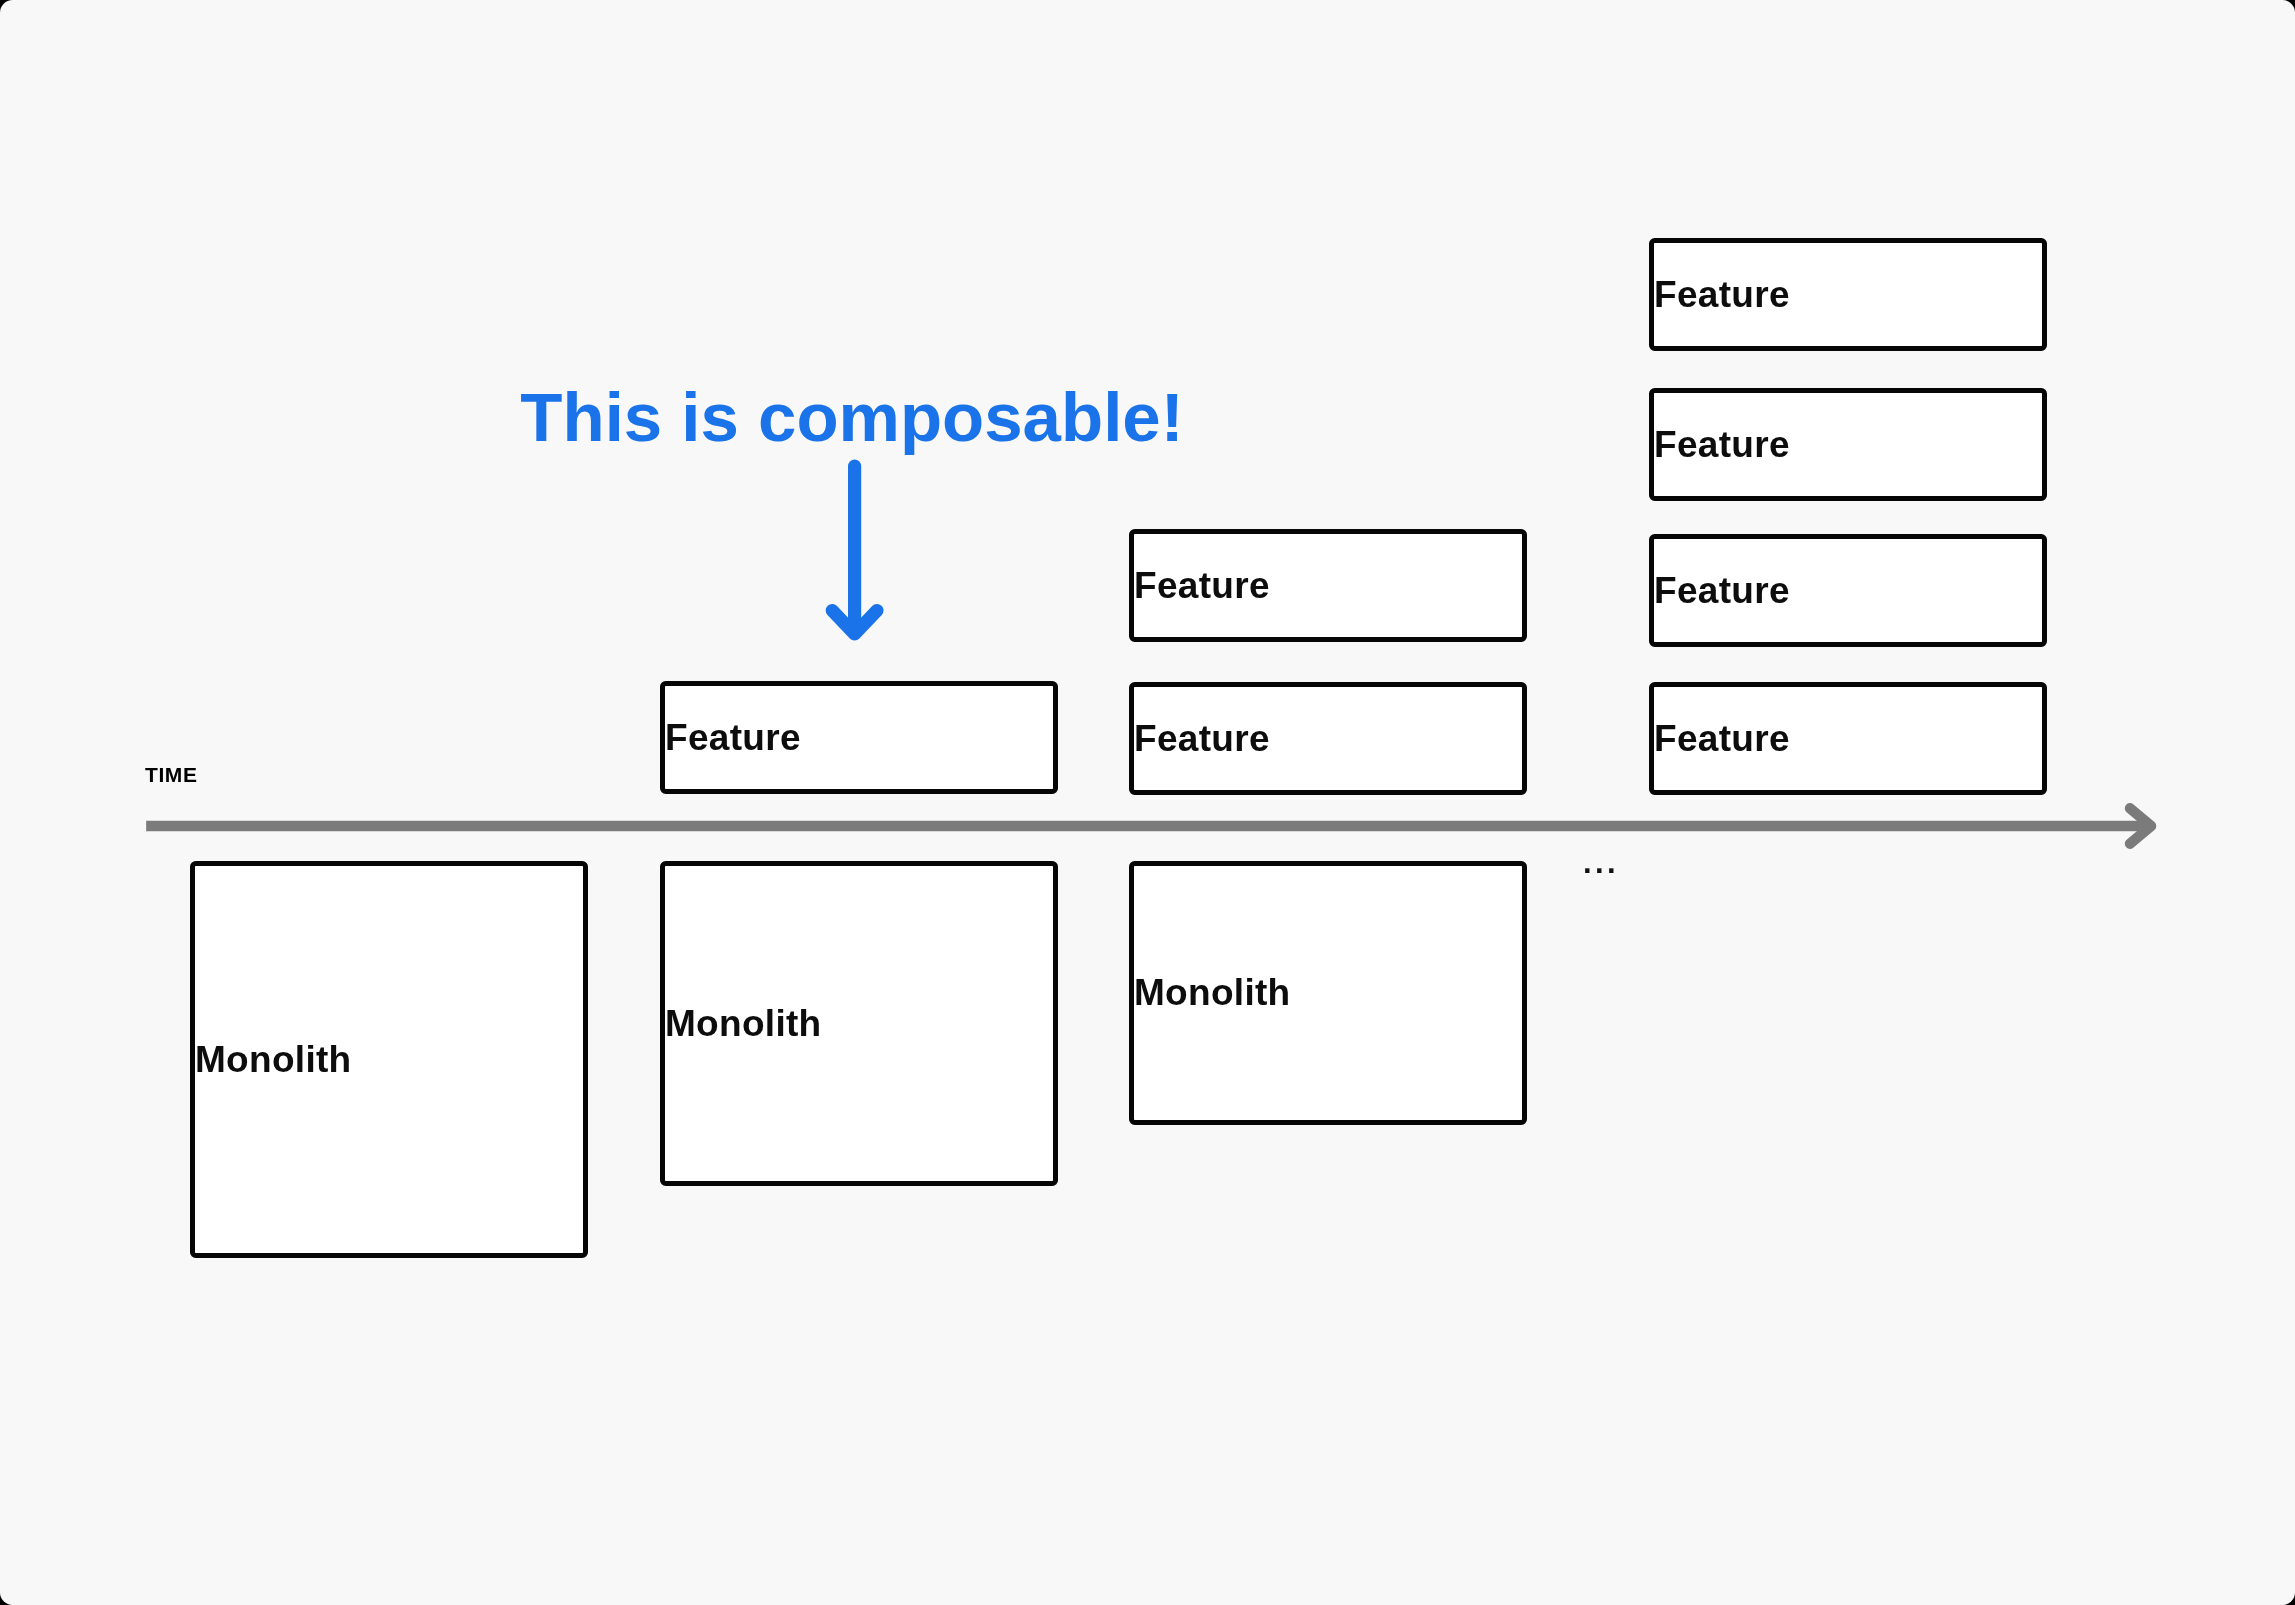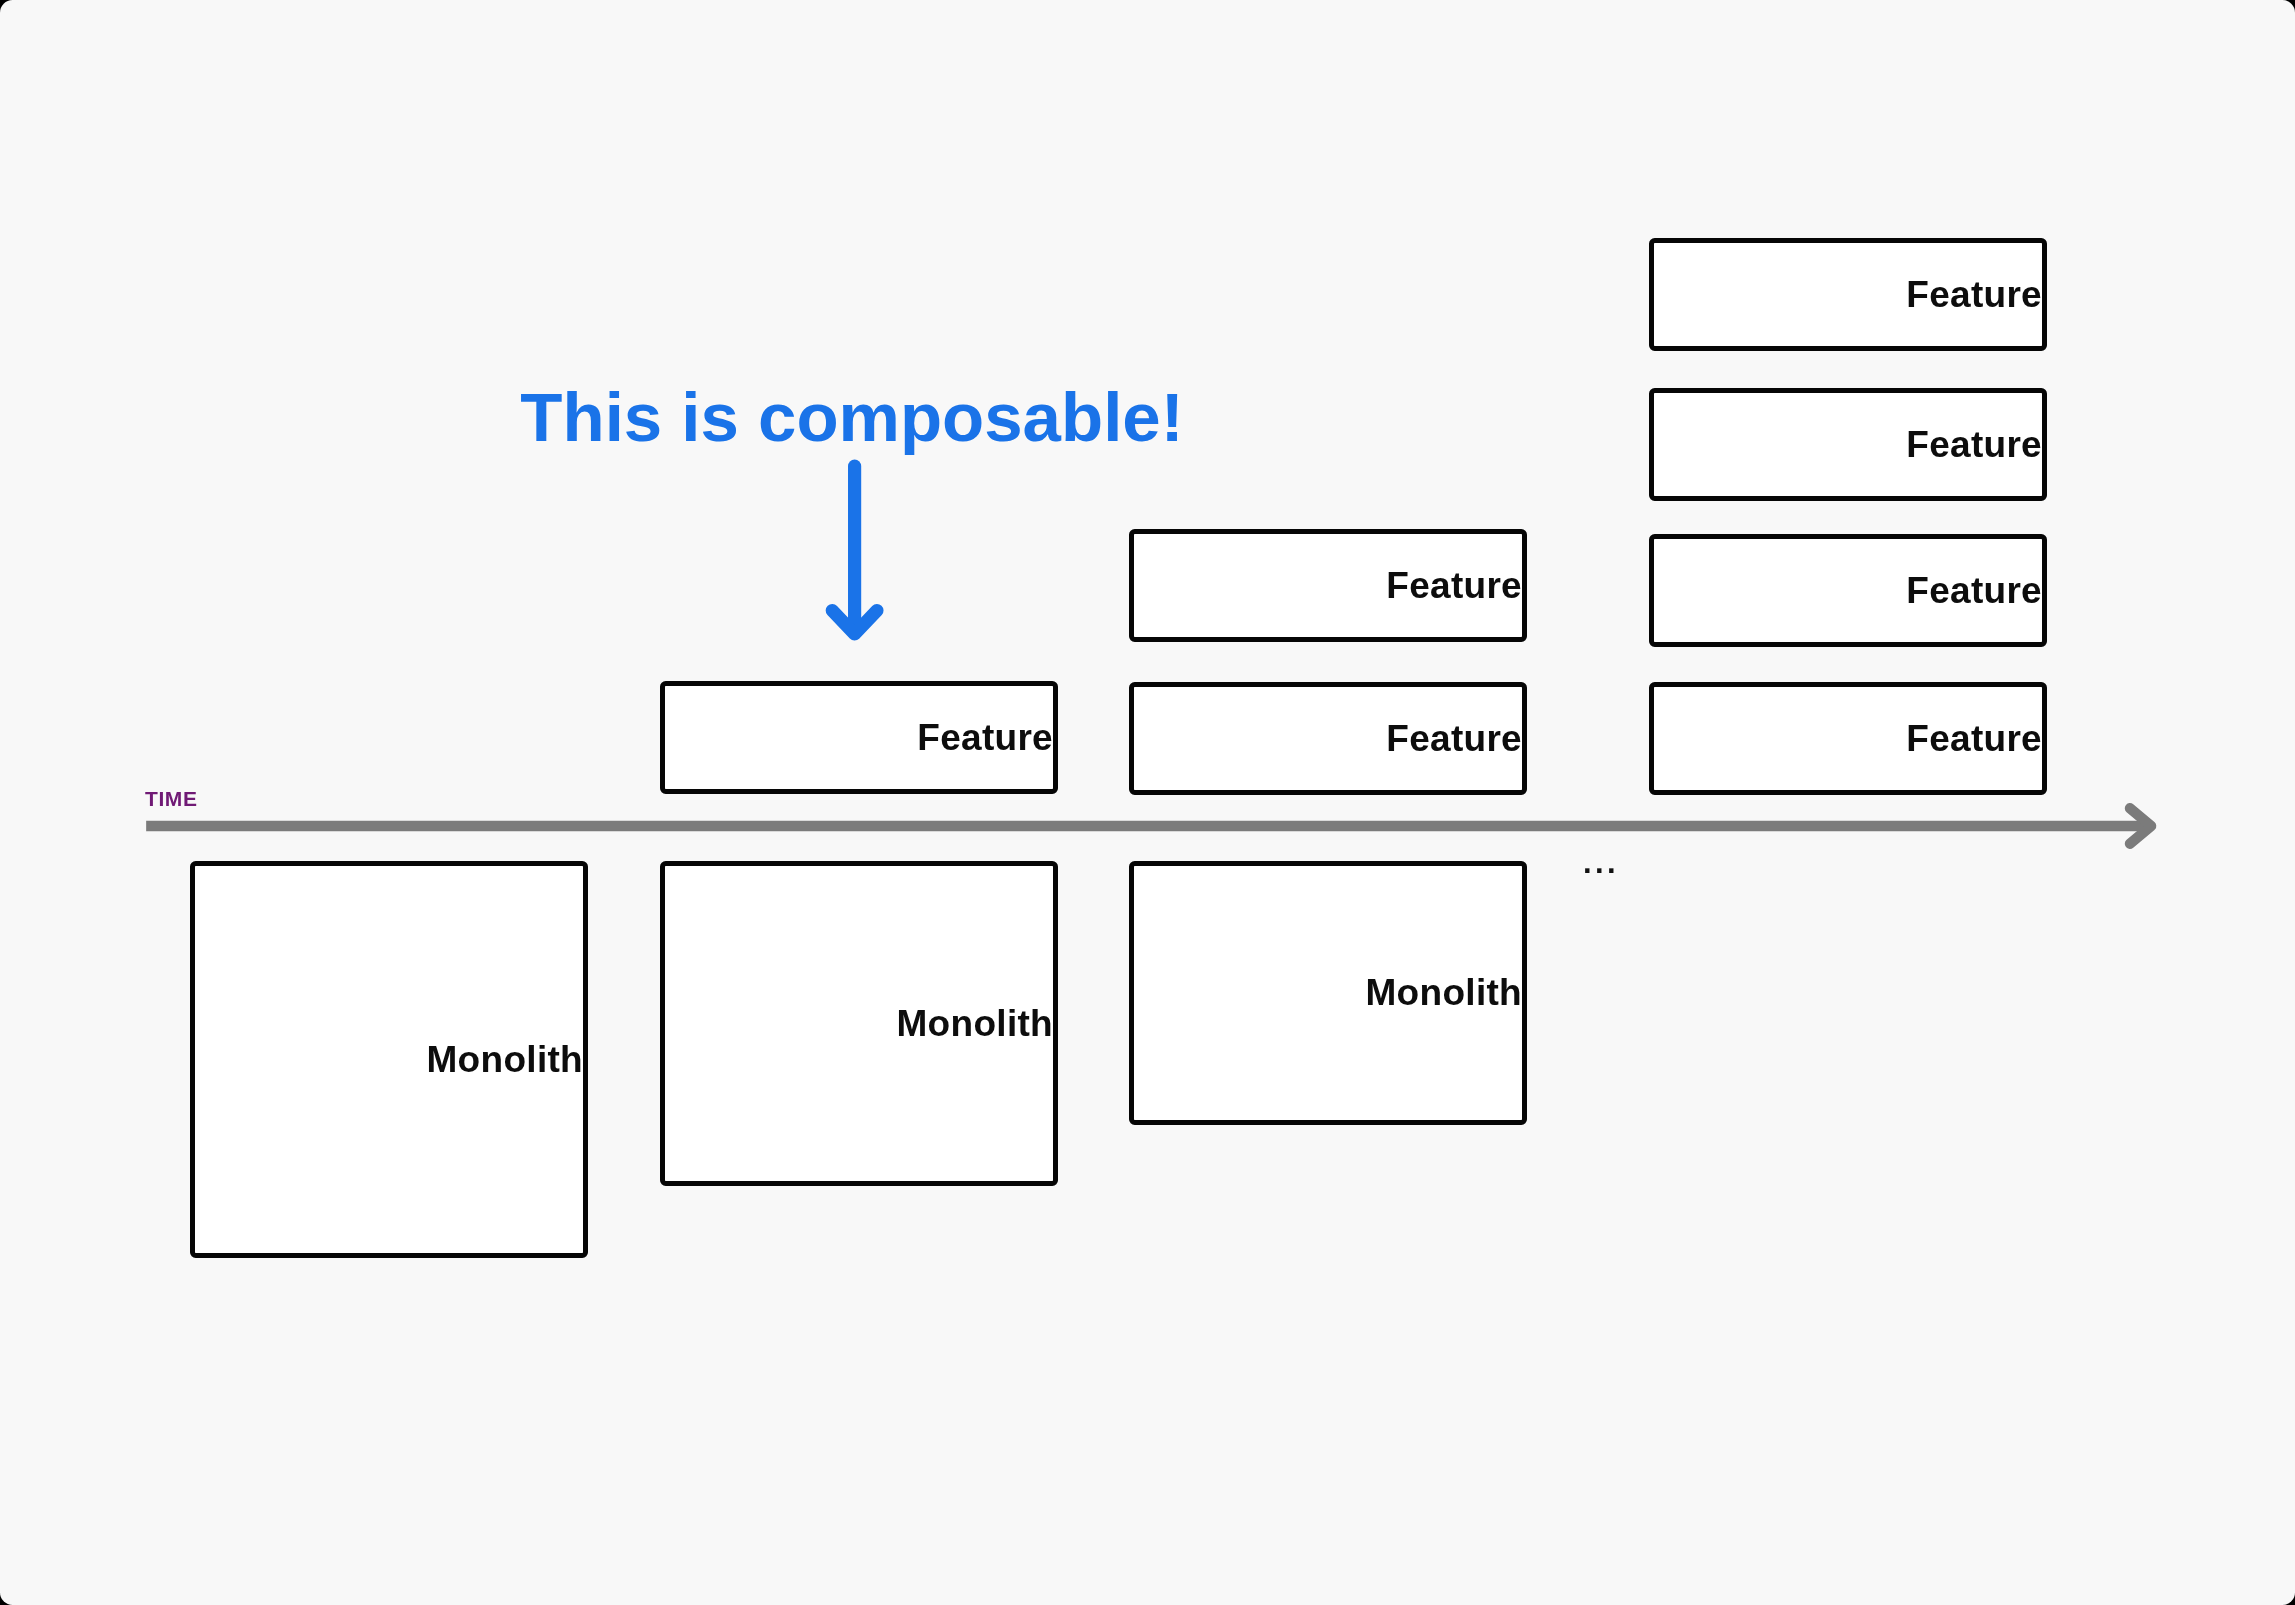--- a/index.html
+++ b/index.html
@@ -13,41 +13,41 @@
     background: #f8f8f8;
     border-radius: 12.6px;
     overflow: hidden;
   }
   .box {
     position: absolute;
     background: #ffffff;
     border: 5.7px solid #060606;
     border-radius: 5.7px;
     box-sizing: border-box;
-    display: flex; align-items: center; justify-content: flex-end;
+    display: flex; align-items: center; justify-content: flex-start;
     font-size: 37px; font-weight: 600; color: #0d0d0d;
     letter-spacing: 0.3px;
   }
   
   .monolith-1 { left: 190px;  top: 861px; width: 398px; height: 397px; }
   .monolith-2 { left: 660px; top: 861px; width: 398px; height: 325px; }
   .monolith-3 { left: 1129px; top: 861px; width: 398px; height: 264px; }
   
   .feat { width: 398px; height: 113px; }
   .feat-c2-1 { left: 660px; top: 681px; }
   .feat-c3-1 { left: 1129px; top: 529px;  }
   .feat-c3-2 { left: 1129px; top: 682px; }
   .feat-c4-1 { left: 1649px; top: 238px;  }
   .feat-c4-2 { left: 1649px; top: 388px;  }
   .feat-c4-3 { left: 1649px; top: 534px;  }
   .feat-c4-4 { left: 1649px; top: 682px; }
 
   .time-label {
-    position: absolute; left: 145px; top: 788px;
-    font-size: 21px; font-weight: 700; color: #701a75;
+    position: absolute; left: 145px; top: 764px;
+    font-size: 21px; font-weight: 700; color: #000000;
     letter-spacing: 0.6px; line-height: 1;
   }
   .axis-svg, .callout-arrow-svg {
     position: absolute; left: 0; top: 0; width: 2295px; height: 1605px;
     pointer-events: none;
   }
   .callout-text {
     position: absolute; left: 852px; top: 377px;
     transform: translateX(-50%);
     font-size: 69px; font-weight: 700; color: #1a73e8;

